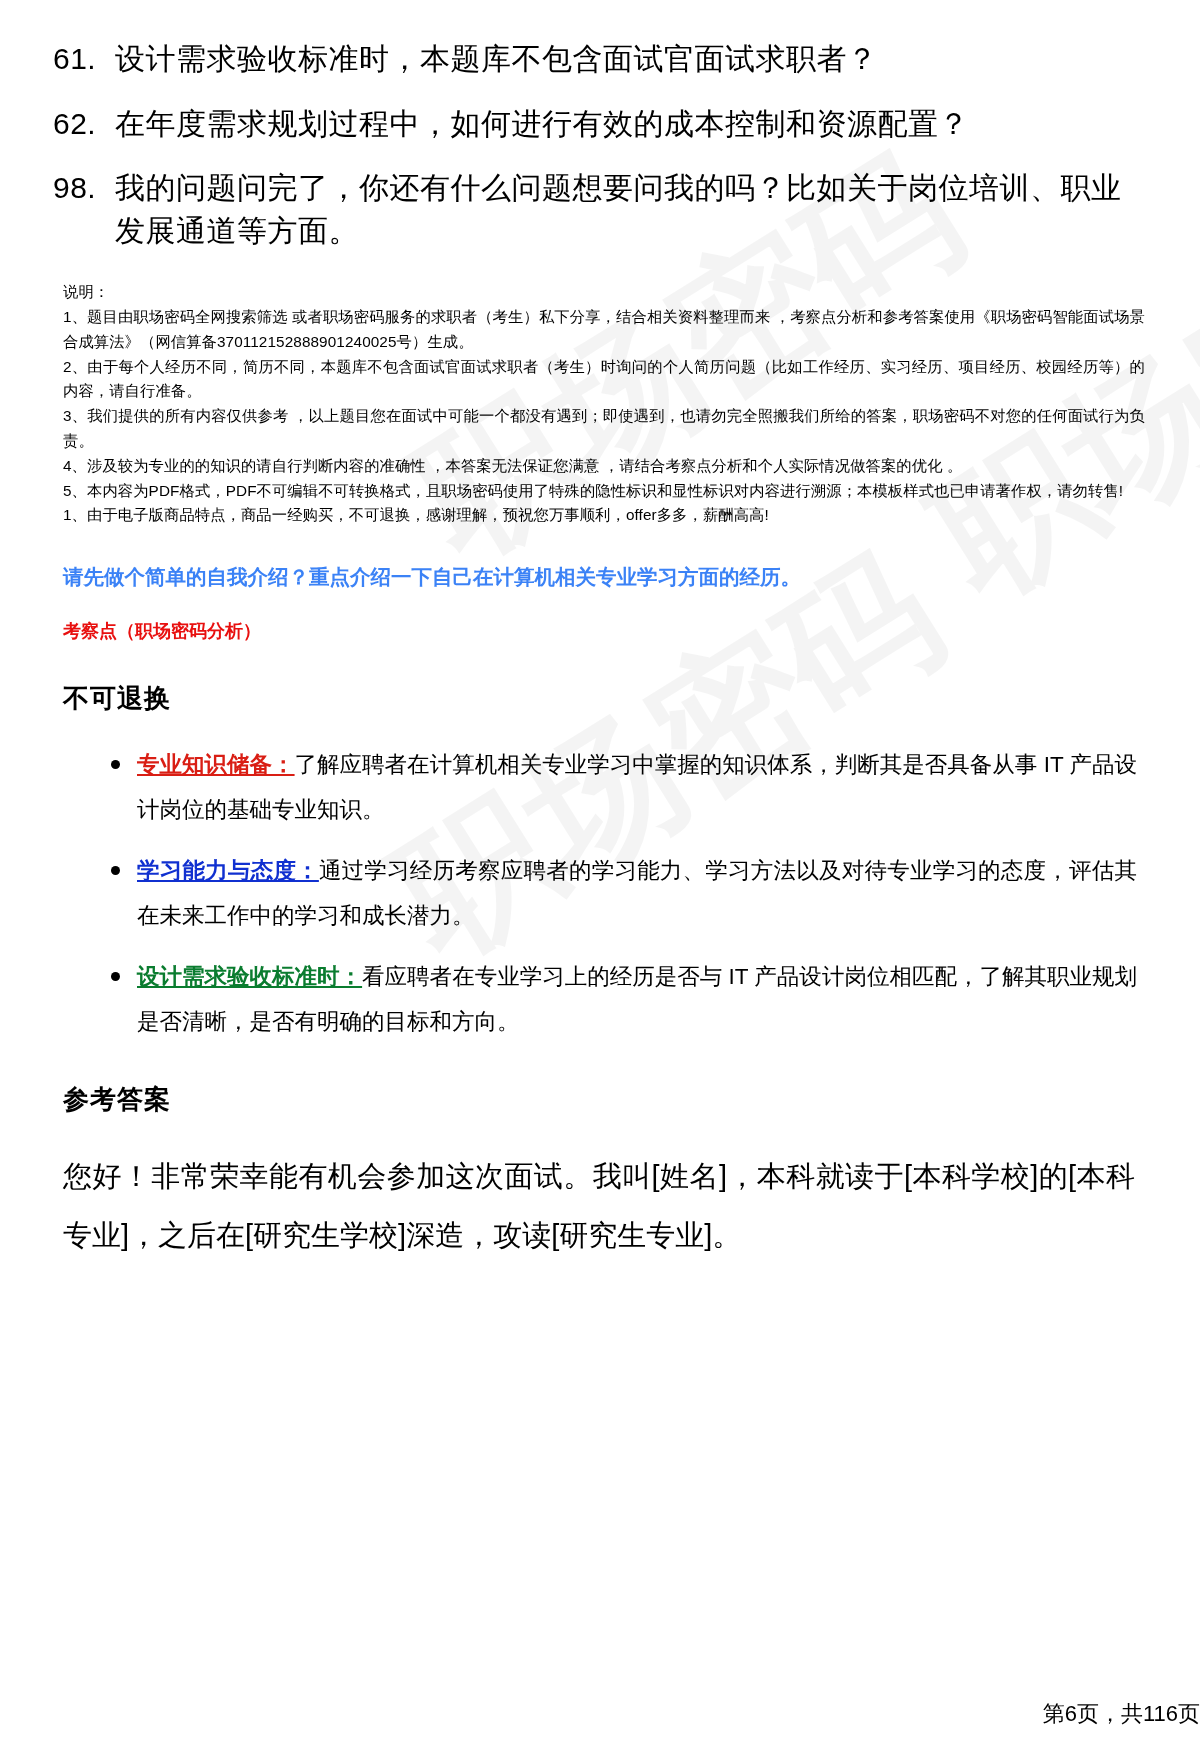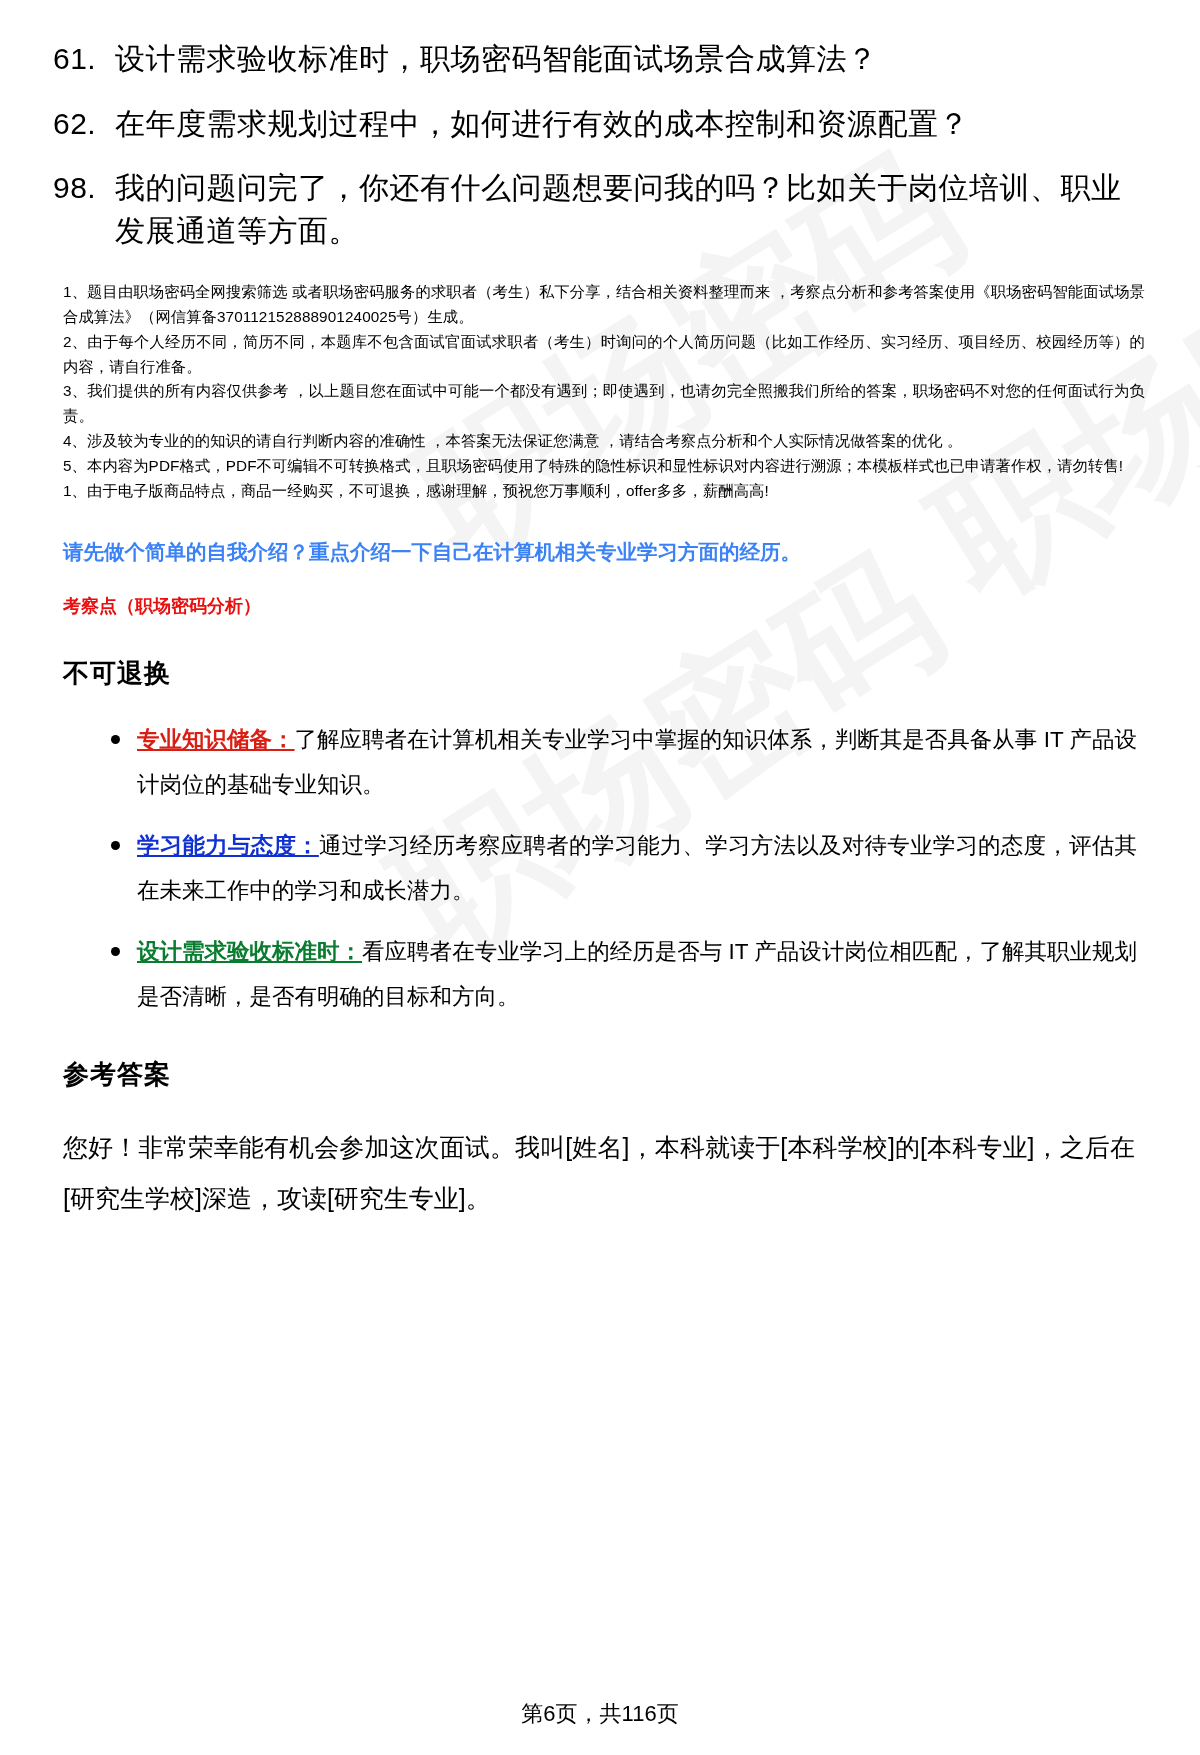--- a/index.html
+++ b/index.html
@@ -125,64 +125,65 @@
     text-decoration: underline;
   }
   .kw-red   { color: #D91E14; }
   .kw-blue  { color: #1030D0; }
   .kw-green { color: #0A7C2F; }
 
   
   .answer {
     margin-top: 30px;
     padding-left: 10px;
-    font-size: 25px;
+    font-size: 29px;
     line-height: 2.05;
     text-align: justify;
     padding-right: 10px;
   }
 
   
   .footer {
     position: absolute;
     left: 0;
     bottom: 26px;
     width: 1200px;
-    text-align: center;
+    text-align: right;
     font-size: 22px;
     z-index: 3;
   }
 </style>
 </head>
 <body>
 
 <div class="watermark">
   <div class="wm-text wm-a">职场密码</div>
   <div class="wm-text wm-b">职场密码</div>
   <div class="wm-text wm-c">职场密码</div>
 </div>
 
 <div class="page">
 
   <ul class="q-list">
     <li class="q-item">
       <span class="q-num">61.</span>
-      <span class="q-text">设计需求验收标准时，职场密码智能面试场景合成算法？</span>
+      <span class="q-text">设计需求验收标准时，本题库不包含面试官面试求职者？</span>
     </li>
     <li class="q-item">
       <span class="q-num">62.</span>
       <span class="q-text">在年度需求规划过程中，如何进行有效的成本控制和资源配置？</span>
     </li>
     <li class="q-item">
       <span class="q-num">98.</span>
       <span class="q-text">我的问题问完了，你还有什么问题想要问我的吗？比如关于岗位培训、职业发展通道等方面。</span>
     </li>
   </ul>
 
   <div class="notes">
+    <p>说明：</p>
     <p>1、题目由职场密码全网搜索筛选 或者职场密码服务的求职者（考生）私下分享，结合相关资料整理而来 ，考察点分析和参考答案使用《职场密码智能面试场景合成算法》（网信算备370112152888901240025号）生成。</p>
     <p>2、由于每个人经历不同，简历不同，本题库不包含面试官面试求职者（考生）时询问的个人简历问题（比如工作经历、实习经历、项目经历、校园经历等）的内容，请自行准备。</p>
     <p>3、我们提供的所有内容仅供参考 ，以上题目您在面试中可能一个都没有遇到；即使遇到，也请勿完全照搬我们所给的答案，职场密码不对您的任何面试行为负责。</p>
     <p>4、涉及较为专业的的知识的请自行判断内容的准确性 ，本答案无法保证您满意 ，请结合考察点分析和个人实际情况做答案的优化 。</p>
     <p>5、本内容为PDF格式，PDF不可编辑不可转换格式，且职场密码使用了特殊的隐性标识和显性标识对内容进行溯源；本模板样式也已申请著作权，请勿转售!</p>
     <p>1、由于电子版商品特点，商品一经购买，不可退换，感谢理解，预祝您万事顺利，offer多多，薪酬高高!</p>
   </div>
 
   <div class="prompt-red">请先做个简单的自我介绍？重点介绍一下自己在计算机相关专业学习方面的经历。</div>
 

